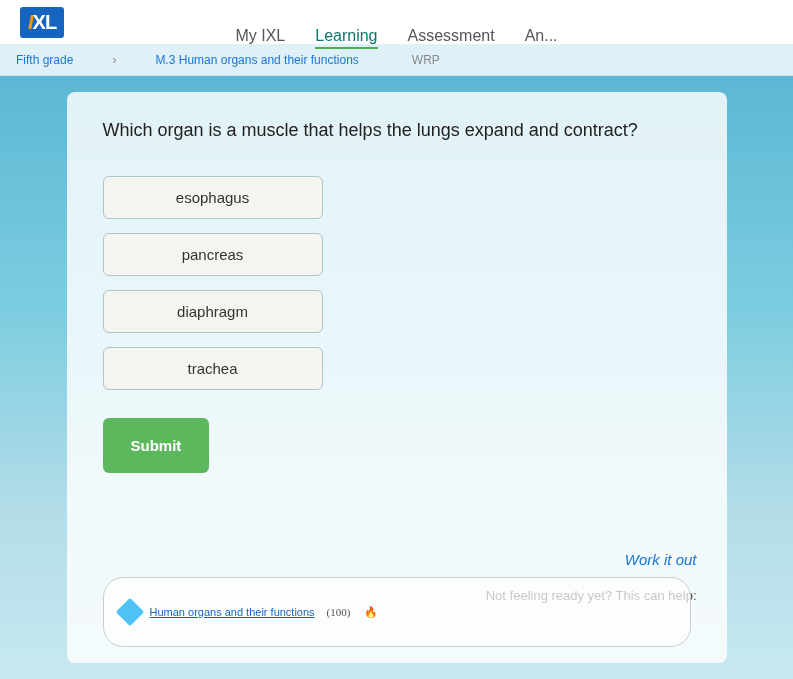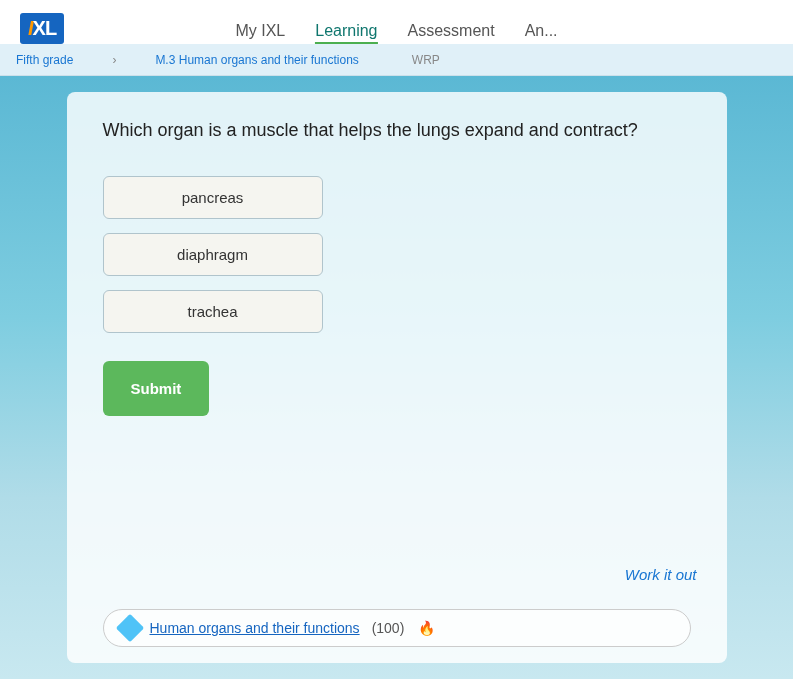--- a/index.html
+++ b/index.html
@@ -9,21 +9,21 @@
       height: 679px;
       overflow: hidden;
       background: #5bb8d4;
     }
 
     
     .header {
       background: white;
       height: 44px;
       display: flex;
-      align-items: flex-end;
+      align-items: center;
       padding: 0 20px;
       position: relative;
     }
     .logo-box {
       background: #1565c0;
       padding: 4px 8px;
       border-radius: 3px;
       display: flex;
       align-items: center;
     }
@@ -159,44 +159,45 @@
 
     
     .help-resource {
       position: absolute;
       bottom: 16px;
       left: 36px;
       right: 36px;
       background: rgba(255,255,255,0.7);
       border: 1px solid #ccc;
       border-radius: 20px;
-      padding: 8px 16px;
+      padding: 24px 16px;
       display: flex;
       align-items: center;
       gap: 10px;
-      font-size: 14px;
+      font-size: 11px;
       color: #1976d2;
       cursor: pointer;
     }
     .diamond-icon {
       width: 20px;
       height: 20px;
       background: #4fc3f7;
       transform: rotate(45deg);
       border-radius: 2px;
       flex-shrink: 0;
     }
     .help-text {
       color: #1565c0;
       text-decoration: underline;
       cursor: pointer;
     }
     .help-badge {
       color: #555;
       margin-left: 2px;
+      font-family: Liberation Serif, serif;
     }
     .fire-icon {
       margin-left: 4px;
     }
   </style>
 </head>
 <body>
 
 <div class="header">
   <div class="logo-box">
@@ -218,29 +219,31 @@
   <a>M.3 Human organs and their functions</a>
   <span class="breadcrumb-code">WRP</span>
 </div>
 
 <div class="main-bg">
   <div class="content-card">
 
     <div class="question-text">Which organ is a muscle that helps the lungs expand and contract?</div>
 
     <div class="answer-options">
+      <button class="answer-btn">esophagus</button>
       <button class="answer-btn">pancreas</button>
       <button class="answer-btn">diaphragm</button>
       <button class="answer-btn">trachea</button>
     </div>
 
     <button class="submit-btn">Submit</button>
 
     <div class="work-it-out">
       <div class="work-it-out-title">Work it out</div>
+      <div class="work-it-out-sub">Not feeling ready yet? This can help:</div>
     </div>
 
     <div class="help-resource">
       <div class="diamond-icon"></div>
       <span class="help-text">Human organs and their functions</span>
       <span class="help-badge">(100)</span>
       <span class="fire-icon">🔥</span>
     </div>
 
   </div>

